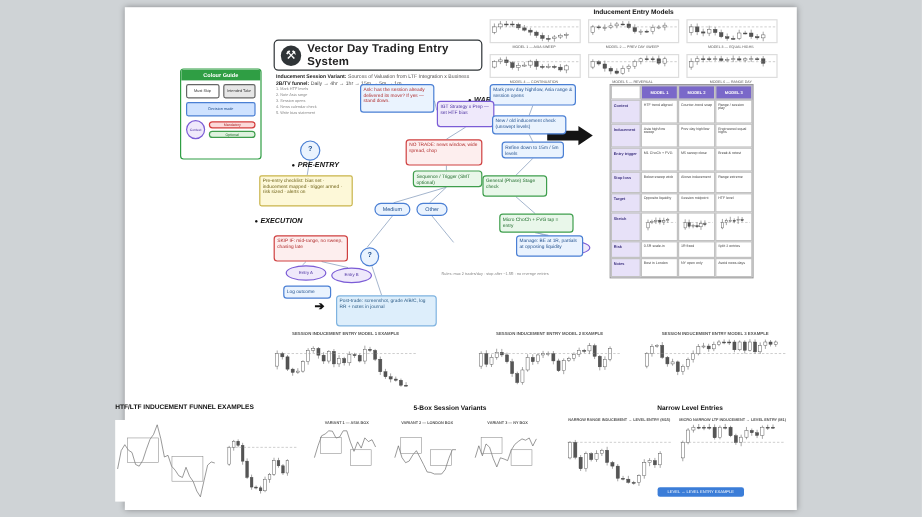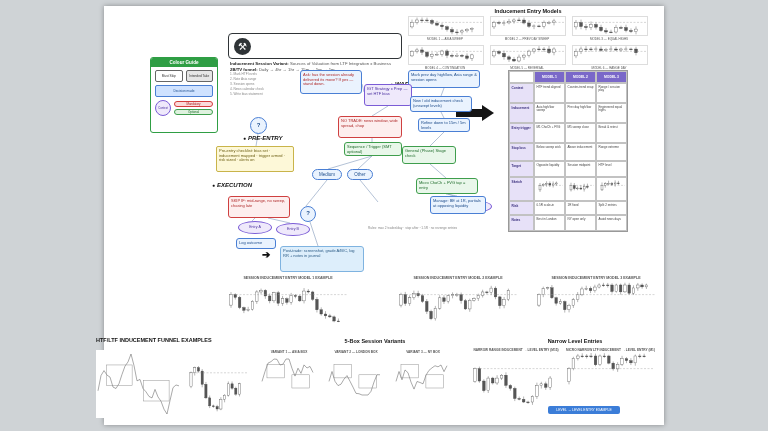--- a/index.html
+++ b/index.html
@@ -78,20 +78,21 @@
       <line x1="268" y1="218" x2="290" y2="223"></line>
       <line x1="310" y1="222" x2="318" y2="246"></line>
     </g>
     <path d="M456,109 h26 v-4 l12,8 l-12,8 v-4 h-26 z" fill="#141414"></path>
   </svg>
 
   <div class="sec-title" style="left:448px;top:8px;width:160px;text-align:center;font-size:5.5px;">Inducement Entry Models</div>
 
   <div id="title-card">
     <span class="t-icon">⚒</span>
+    <span class="t-text">Vector Day Trading Entry System</span>
   </div>
   <div class="subline" style="left:230px;top:61px;width:180px;">
     <b>Inducement Session Variant:</b>
     <span>Sources of Valuation from LTF Integration x Business</span>
   </div>
   <div class="subline" style="left:230px;top:67px;width:180px;">
     <b>2B/TV funnel:</b>
     <span>Daily → 4hr → 1hr → 15m → 5m → 1m</span>
   </div>
 

